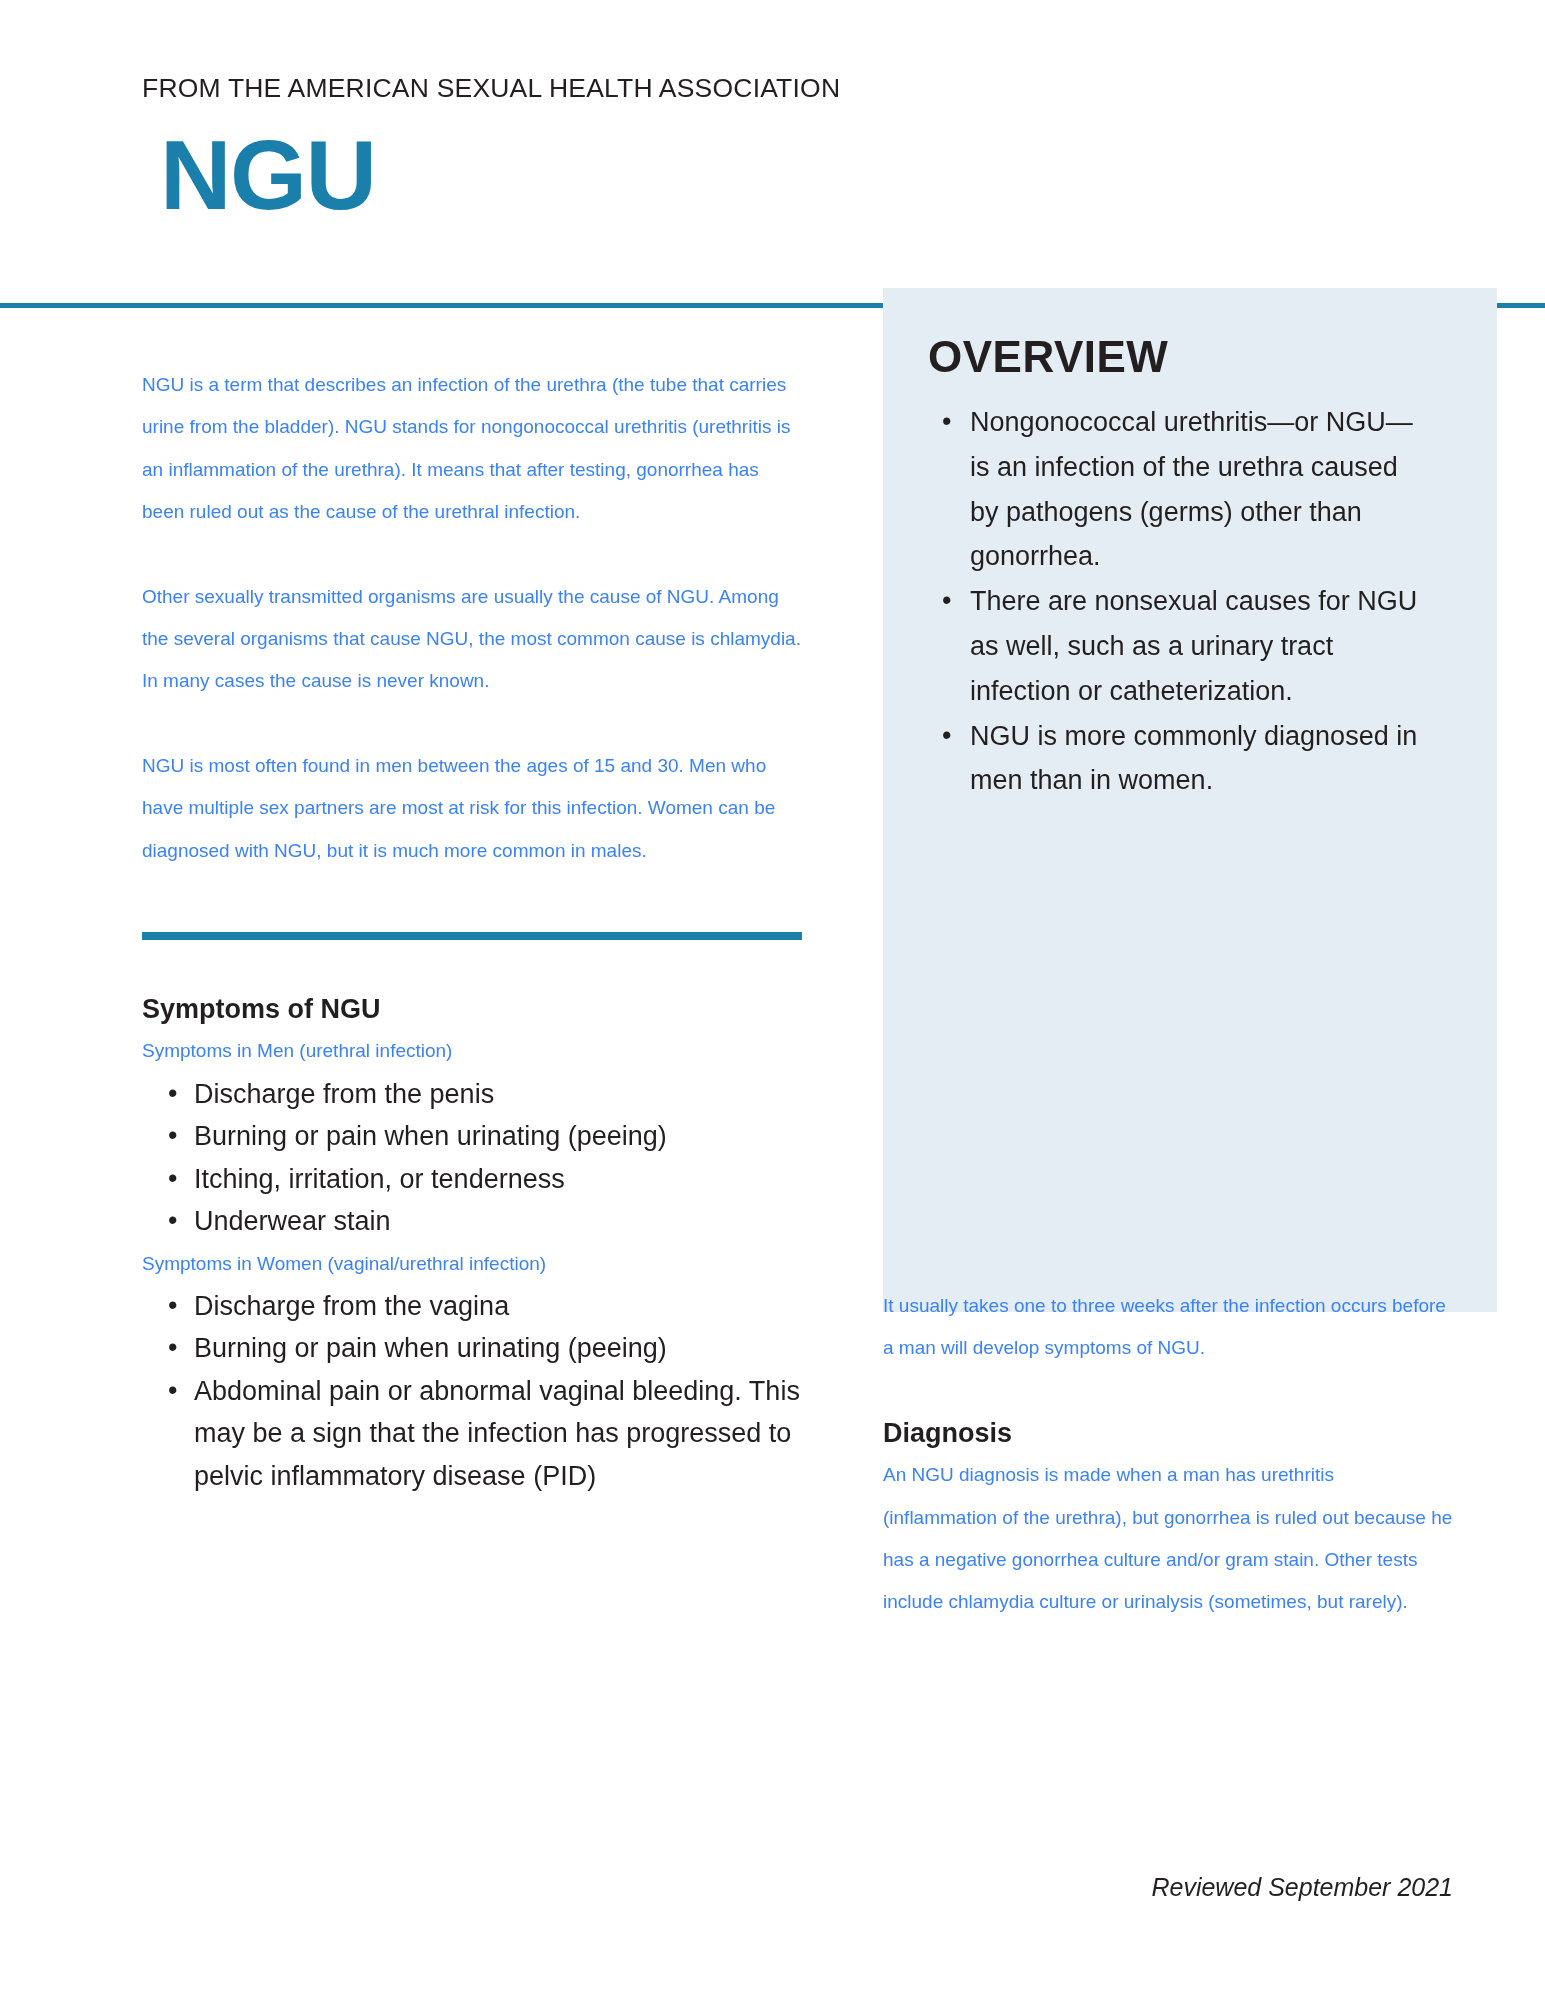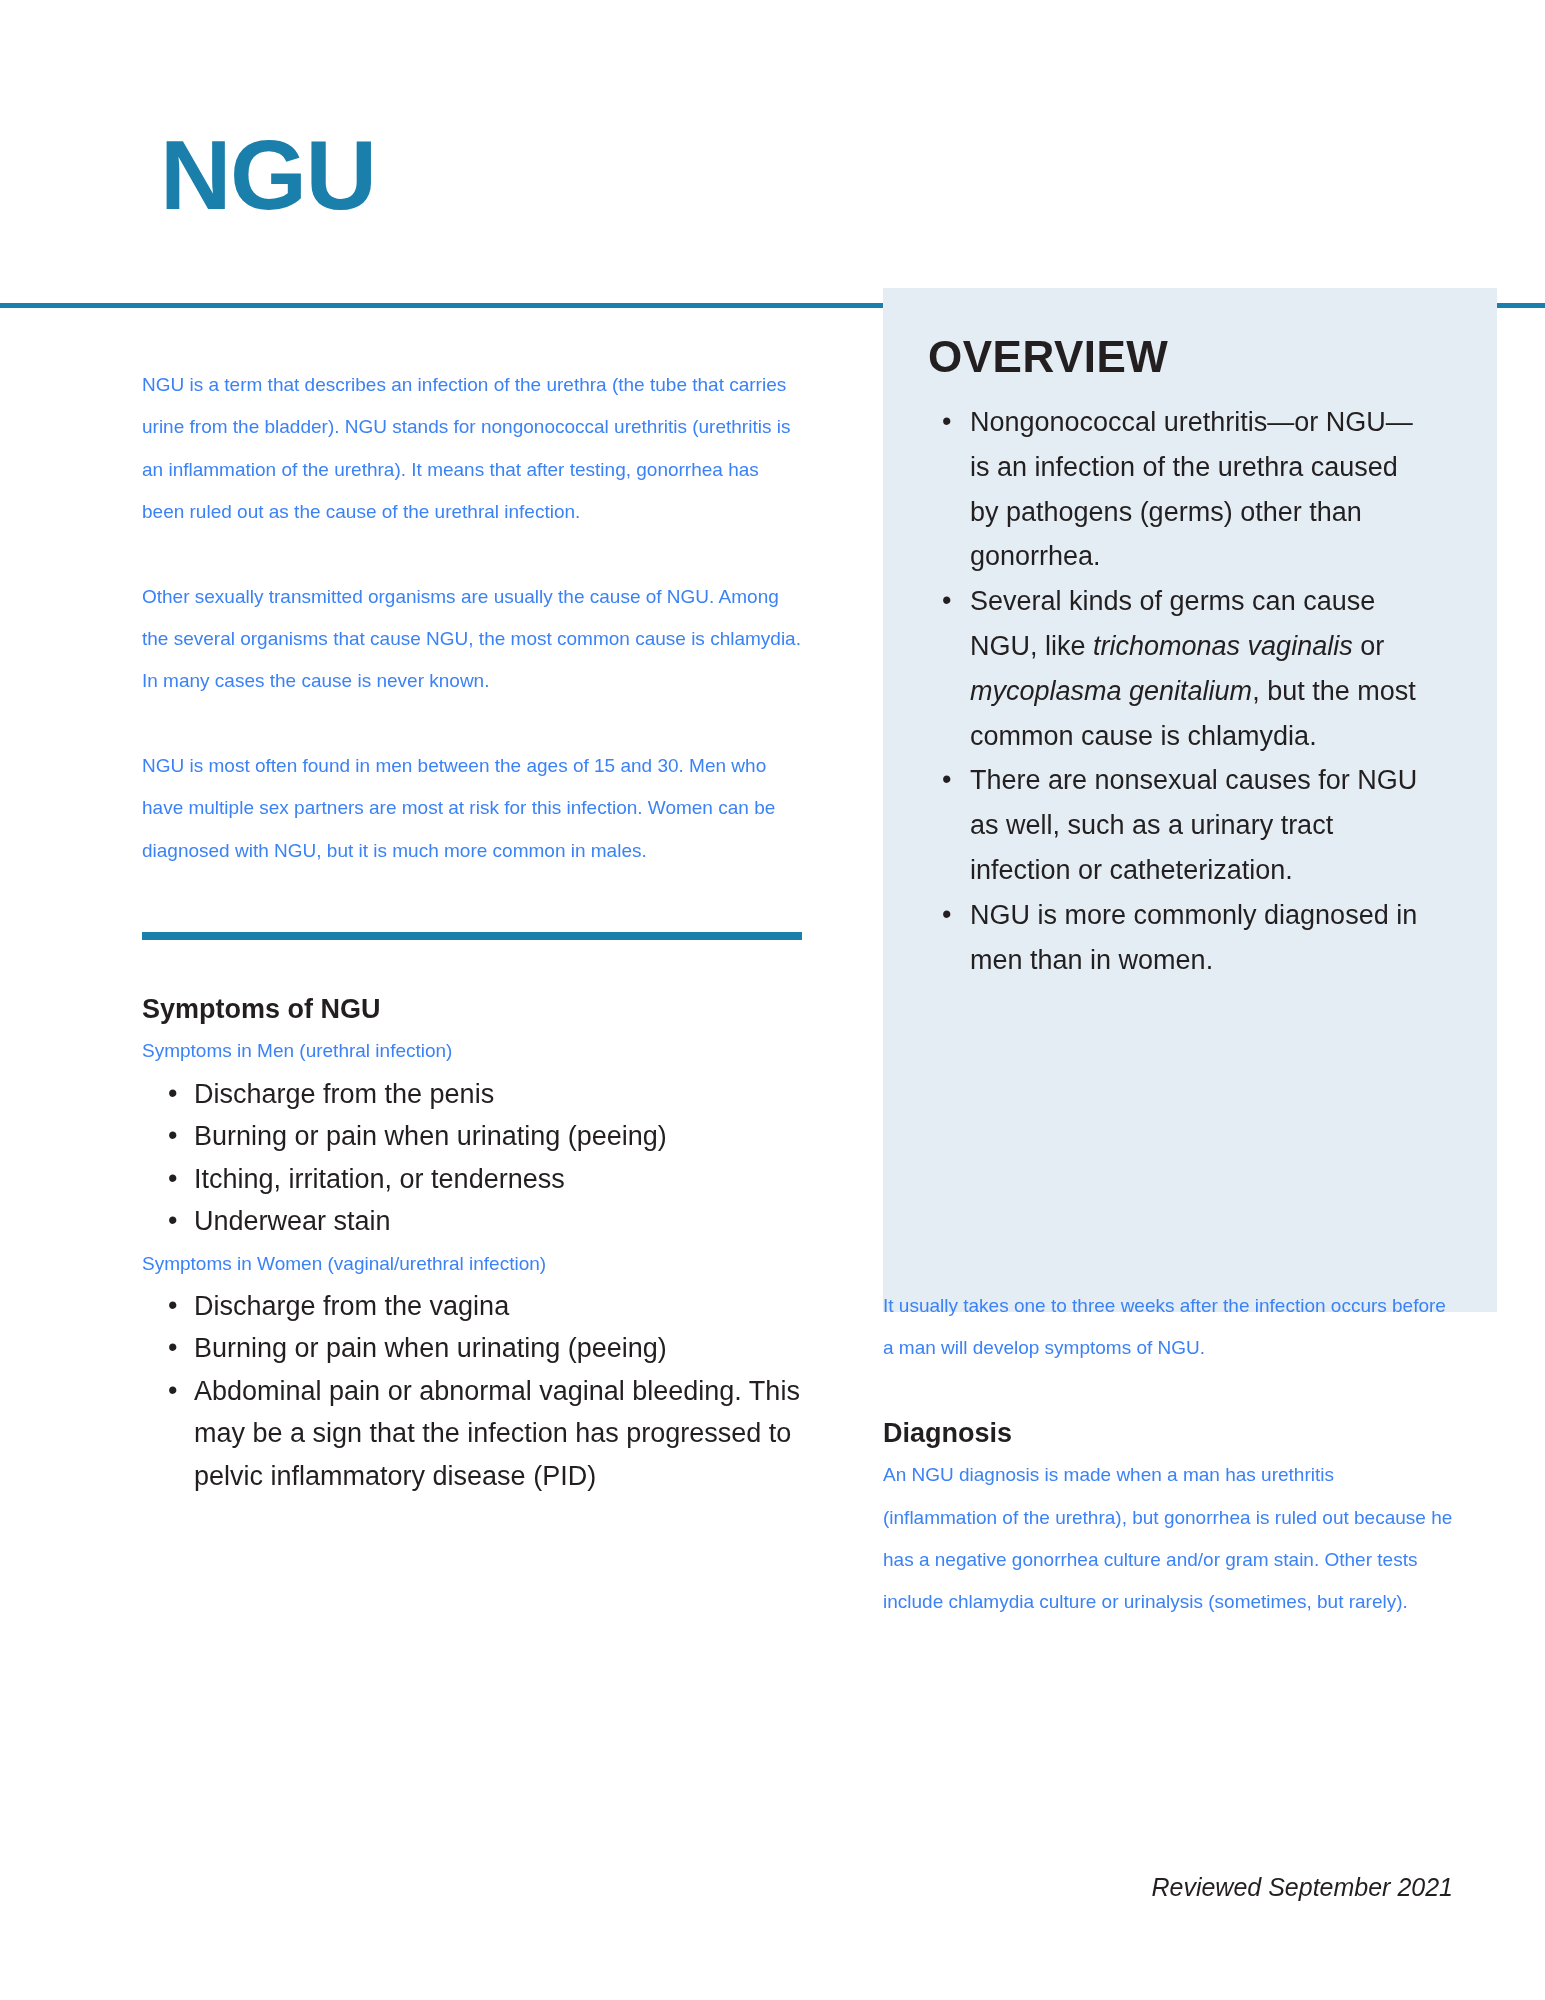--- a/index.html
+++ b/index.html
@@ -175,20 +175,21 @@
     color: #231f20;
     line-height: 1.2;
   }
 </style>
 </head>
 <body>
 
 <div class="page">
 
   <div class="header">
+    <div class="kicker">FROM THE AMERICAN SEXUAL HEALTH ASSOCIATION</div>
     <div class="brand-title">NGU</div>
     <div class="header-rule"></div>
   </div>
 
   <div class="col-left">
 
     <p class="body">NGU is a term that describes an infection of the urethra (the tube that carries urine from the bladder). NGU stands for nongonococcal urethritis (urethritis is an inflammation of the urethra). It means that after testing, gonorrhea has been ruled out as the cause of the urethral infection.</p>
 
     <div class="gap"></div>
 
@@ -219,21 +220,20 @@
         <li>Discharge from the vagina</li>
         <li>Burning or pain when urinating (peeing)</li>
         <li>Abdominal pain or abnormal vaginal bleeding. This may be a sign that the infection has progressed to pelvic inflammatory disease (PID)</li>
       </ul>
   </div>
 
   <div class="overview-box">
     <div class="overview-title">OVERVIEW</div>
     <ul class="overview-list" id="overview-bullets">
         <li><span>Nongonococcal urethritis—or NGU—is an infection of the urethra caused by pathogens (germs) other than gonorrhea.</span></li>
-        <li><span>Several kinds of germs can cause NGU, like </span><em>trichomonas vaginalis</em><span> or </span><em>mycoplasma genitalium</em><span>, but the most common cause is chlamydia.</span></li>
         <li><span>There are nonsexual causes for NGU as well, such as a urinary tract infection or catheterization.</span></li>
         <li><span>NGU is more commonly diagnosed in men than in women.</span></li>
       </ul>
   </div>
 
   <div class="col-right" style="top:1285px;">
     <p class="body">It usually takes one to three weeks after the infection occurs before a man will develop symptoms of NGU.</p>
 
     <div class="gap"></div>
 

